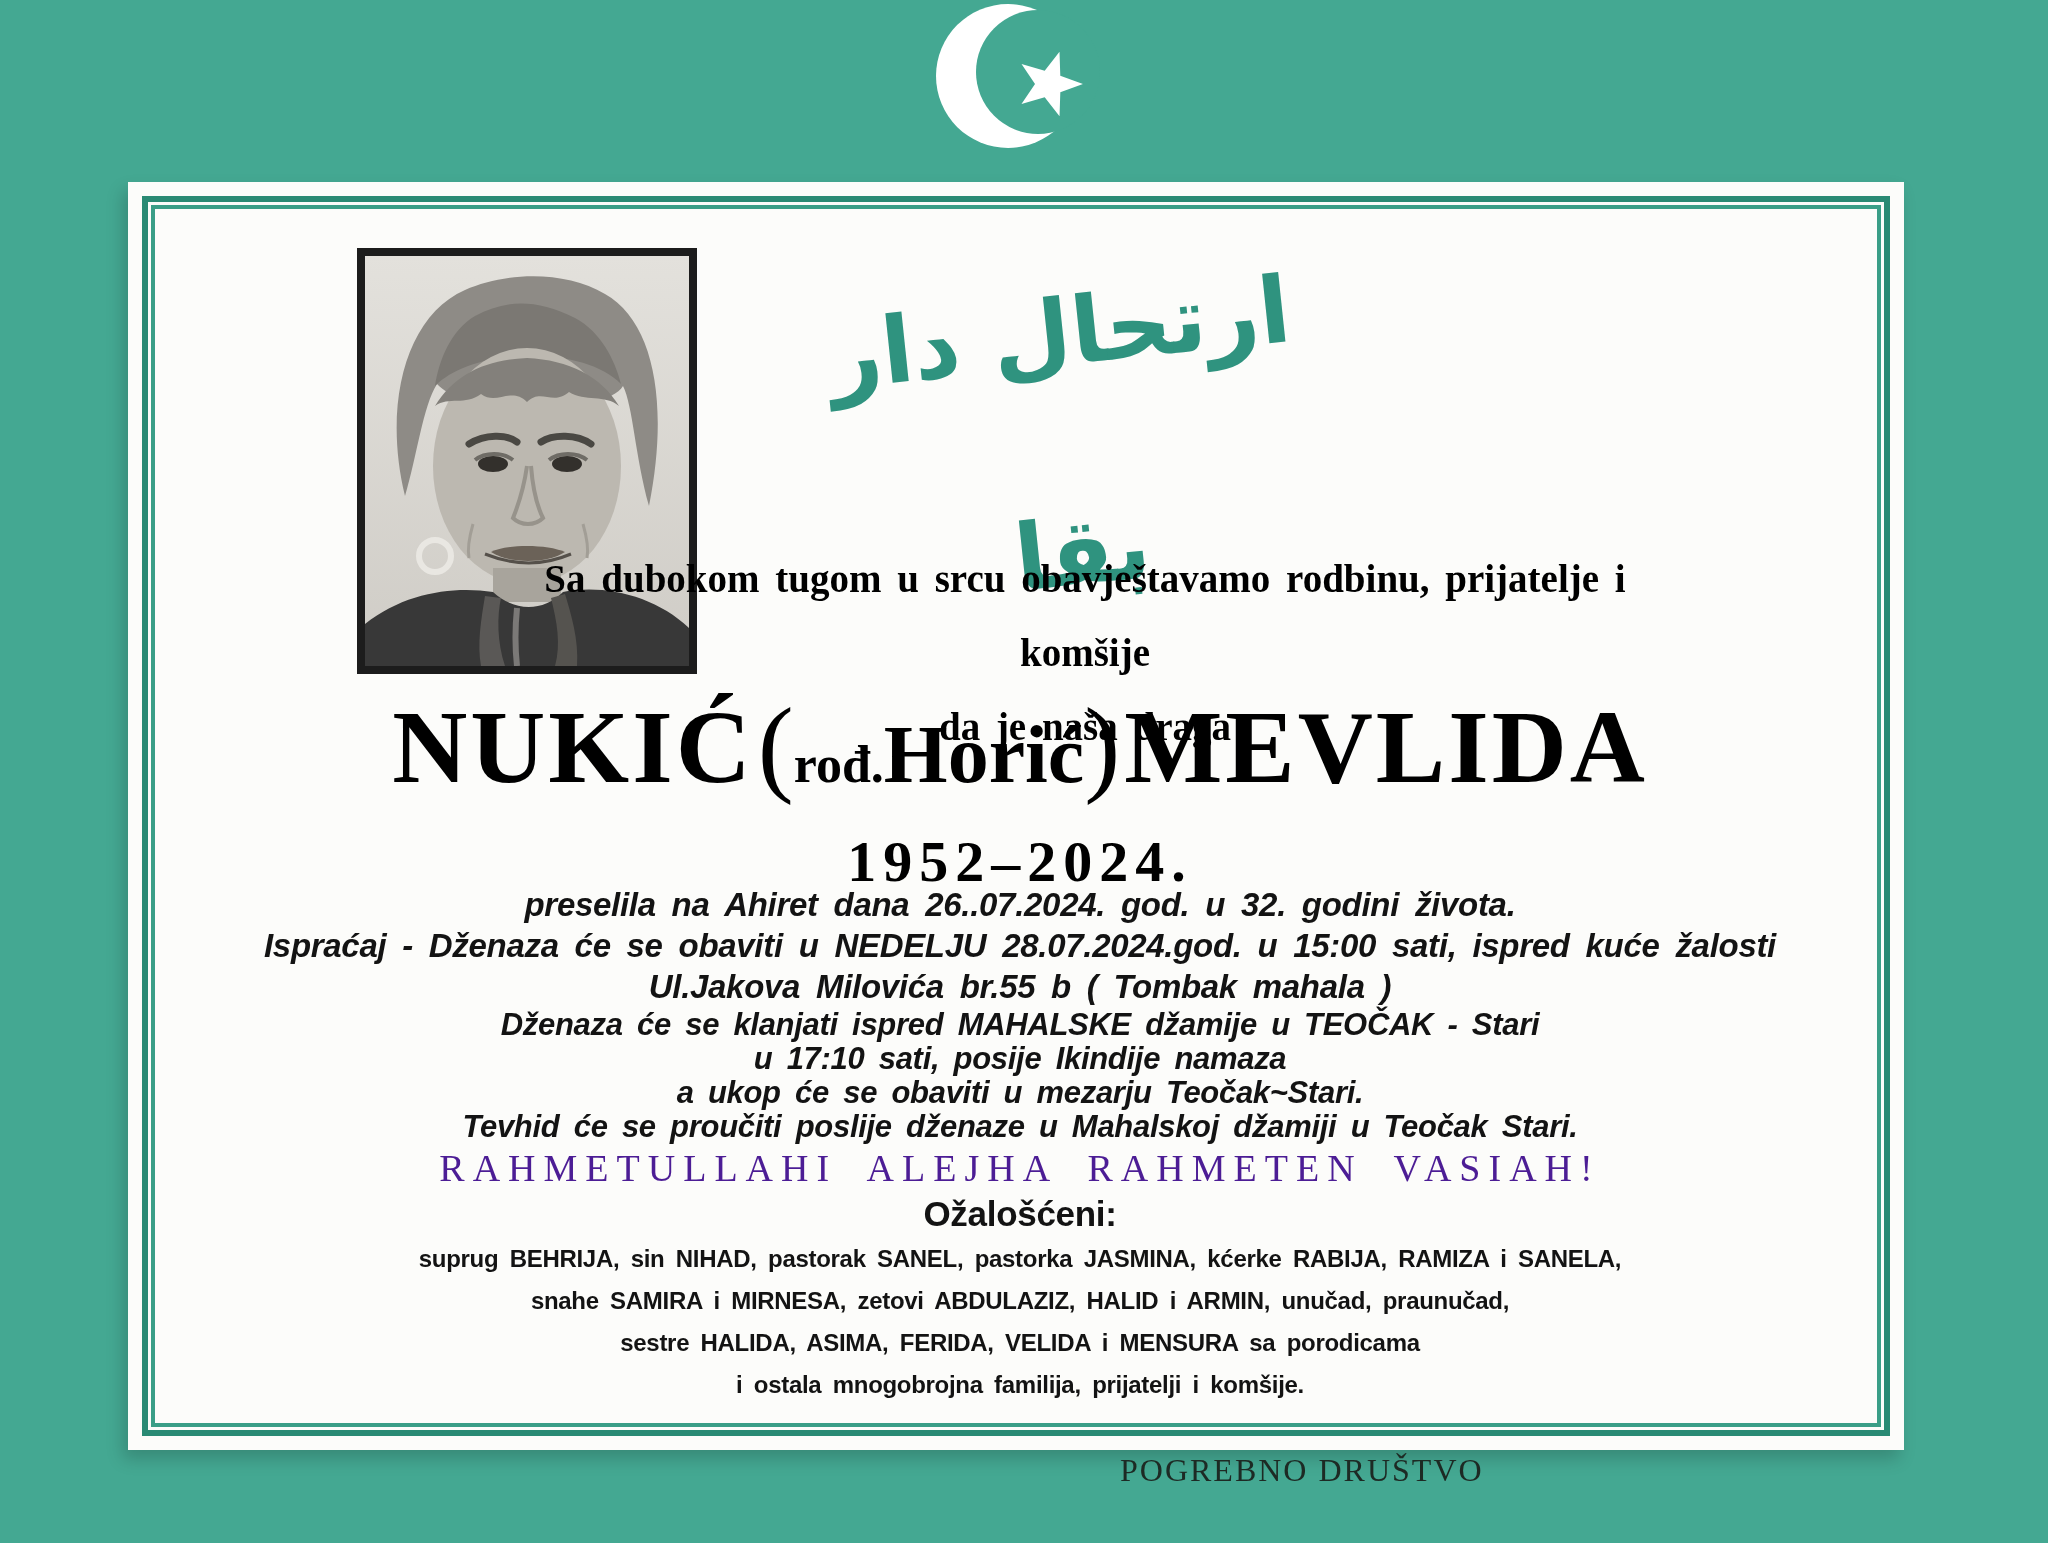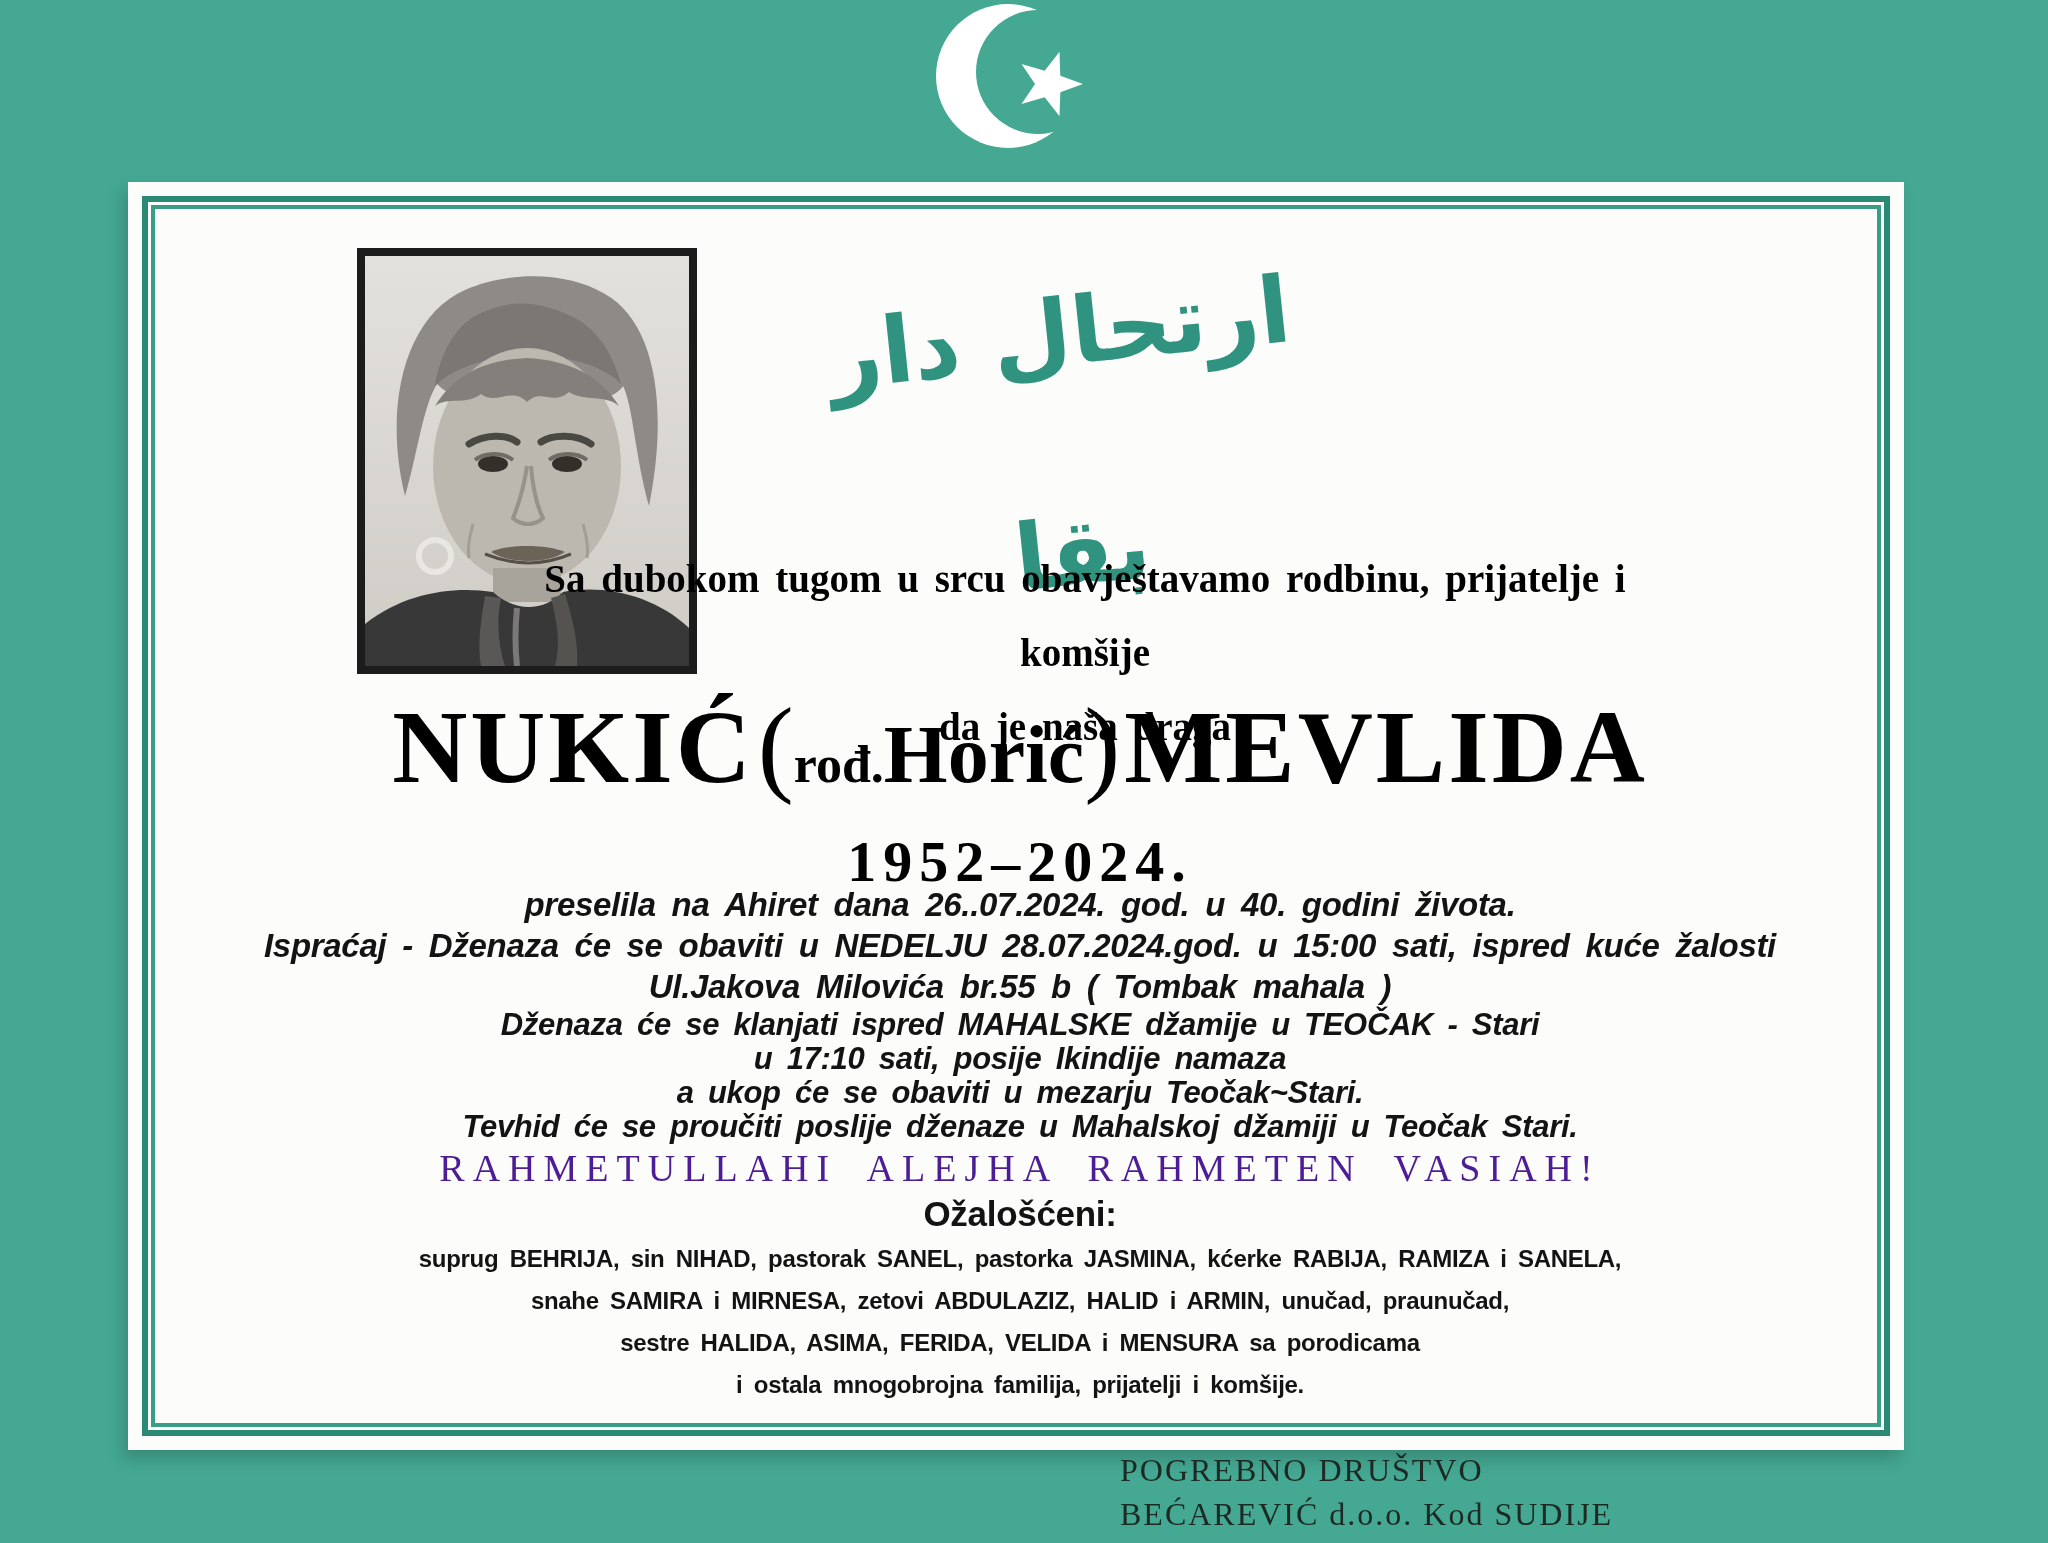--- a/index.html
+++ b/index.html
@@ -146,21 +146,21 @@
 
   <div class="center-col name">
     <span class="n-big">NUKIĆ</span>
     <span class="n-paren">(</span><span class="n-rod">rođ.</span><span class="n-maiden">Horić</span><span class="n-paren">)</span>
     <span class="n-big">MEVLIDA</span>
   </div>
 
   <div class="center-col years">1952–2024.</div>
 
   <div class="center-col sans-block details">
-    <div>preselila  na  Ahiret  dana 26..07.2024.  god.  u  40.  godini  života.</div>
+    <div>preselila  na  Ahiret  dana 26..07.2024.  god.  u  32.  godini  života.</div>
     <div>Ispraćaj - Dženaza   će se  obaviti  u   NEDELJU 28.07.2024.god.  u 15:00  sati, ispred  kuće  žalosti</div>
     <div>Ul.Jakova  Milovića  br.55 b  ( Tombak  mahala )</div>
   </div>
 
   <div class="center-col sans-block funeral">
     <div>Dženaza  će  se  klanjati  ispred  MAHALSKE  džamije  u  TEOČAK - Stari</div>
     <div>u  17:10  sati, posije Ikindije  namaza</div>
     <div>a ukop  će  se  obaviti  u  mezarju  Teočak~Stari.</div>
     <div>Tevhid  će  se  proučiti  poslije  dženaze  u  Mahalskoj  džamiji u Teočak Stari.</div>
   </div>
@@ -170,16 +170,15 @@
   <div class="center-col sans-block mourners-heading">Ožalošćeni:</div>
   <div class="center-col sans-block mourners">
     <div>suprug  BEHRIJA,  sin  NIHAD,  pastorak  SANEL,  pastorka  JASMINA,  kćerke  RABIJA,  RAMIZA  i SANELA,</div>
     <div>snahe   SAMIRA i  MIRNESA,   zetovi  ABDULAZIZ,  HALID i  ARMIN,  unučad,  praunučad,</div>
     <div>sestre   HALIDA,  ASIMA,   FERIDA,   VELIDA  i MENSURA  sa  porodicama</div>
     <div>i  ostala   mnogobrojna   familija,  prijatelji i komšije.</div>
   </div>
 
   <div class="footer">
     <div>POGREBNO DRUŠTVO</div>
-    <div>BEĆAREVIĆ d.o.o. Kod SUDIJE</div>
   </div>
 
 </div>
 
 </body></html>

